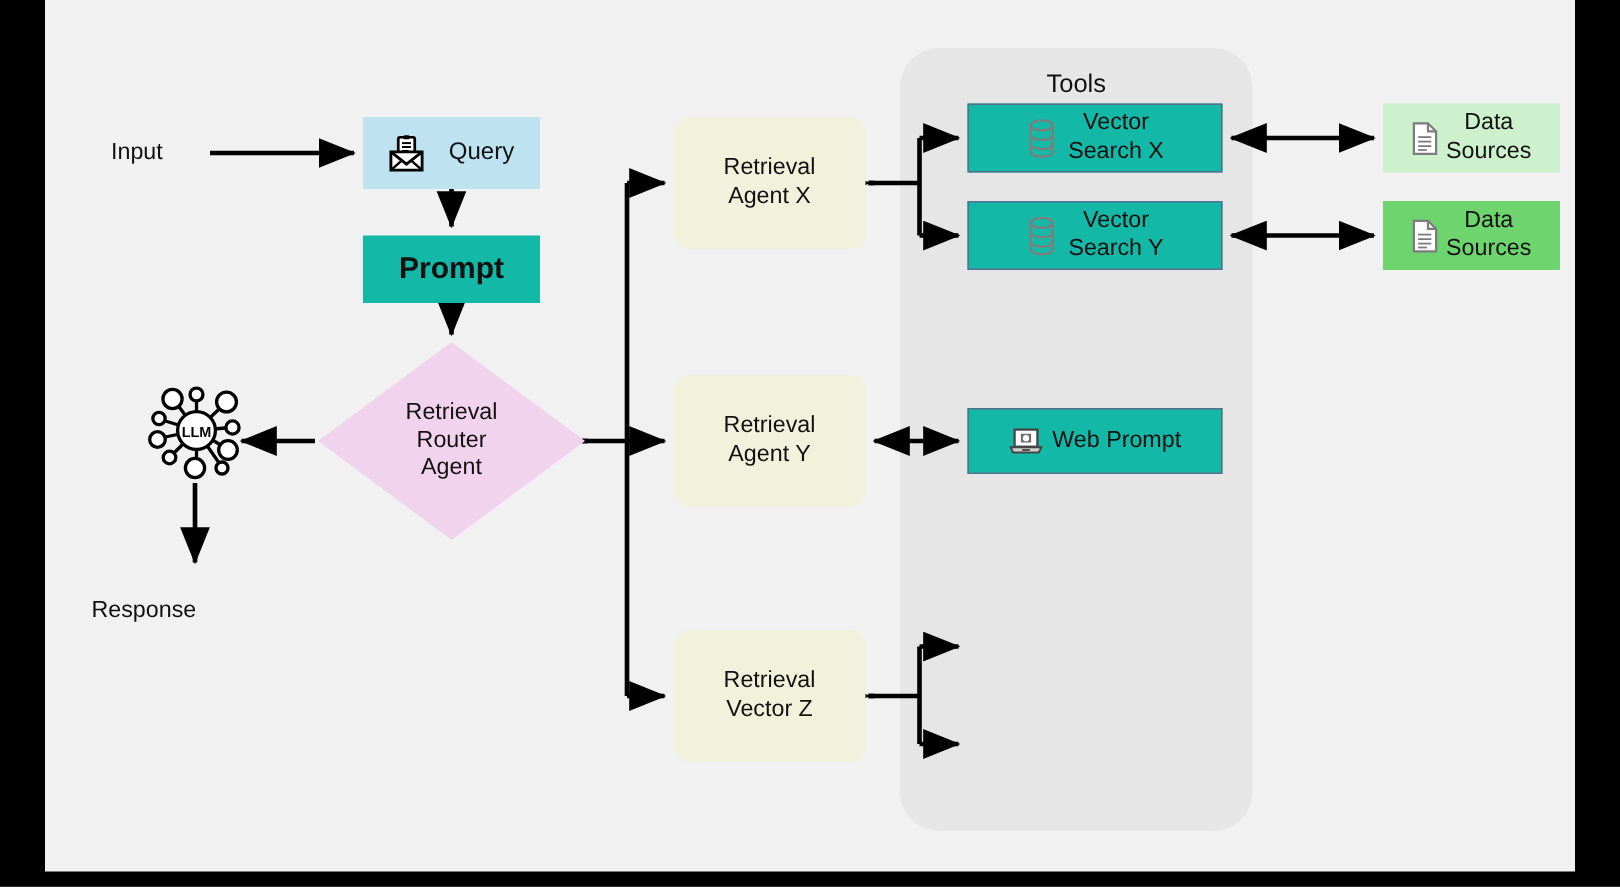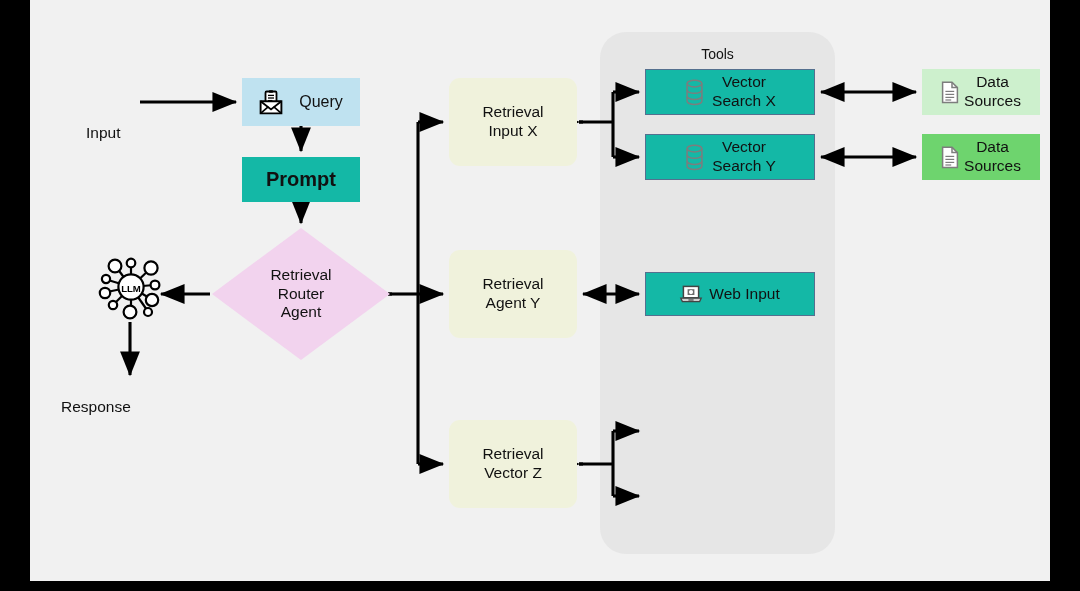--- a/index.html
+++ b/index.html
@@ -53,21 +53,21 @@
     height: 522px;
     background: #e6e6e6;
     border-radius: 26px;
   }
   #tools-title {
     position: absolute;
     left: 570px;
     top: 46px;
     width: 235px;
     text-align: center;
-    font-size: 14px;
+    font-size: 17px;
     color: #111111;
   }
   
   #query-box {
     left: 212px; top: 78px; width: 118px; height: 48px;
     background: #bfe2f0;
     font-size: 16px;
     gap: 16px;
   }
   
@@ -171,21 +171,21 @@
         <line x1="549" y1="464" x2="583" y2="464"></line>
         <line x1="583" y1="431" x2="583" y2="496"></line>
         <line x1="583" y1="431" x2="609" y2="431" marker-end="url(#ah)"></line>
         <line x1="583" y1="496" x2="609" y2="496" marker-end="url(#ah)"></line>
 
         <line x1="791" y1="92" x2="886" y2="92" marker-start="url(#ah-start)" marker-end="url(#ah)"></line>
         <line x1="791" y1="157" x2="886" y2="157" marker-start="url(#ah-start)" marker-end="url(#ah)"></line>
       </g>
     </svg>
 
-    <div class="plain-label" style="left:56px; top:93px;margin-top:31px;">Input</div>
+    <div class="plain-label" style="left:44px; top:93px;">Input</div>
 
     <div class="node" id="query-box">
       <span class="icon">
         <svg width="24" height="25" viewBox="0 0 24 25">
           <rect x="6.5" y="1.5" width="11" height="12" rx="1.2" fill="#ffffff" stroke="#000000" stroke-width="1.8"></rect>
           <rect x="9.8" y="0.2" width="4.4" height="2.6" rx="1" fill="#000000"></rect>
           <line x1="9" y1="5.4" x2="15" y2="5.4" stroke="#000000" stroke-width="1.3"></line>
           <line x1="9" y1="8" x2="15" y2="8" stroke="#000000" stroke-width="1.3"></line>
           <line x1="9" y1="10.6" x2="13.4" y2="10.6" stroke="#000000" stroke-width="1.3"></line>
           <path d="M1.6,11.2 L22.4,11.2 L22.4,23.4 L1.6,23.4 Z" fill="#ffffff" stroke="#000000" stroke-width="1.9"></path>
@@ -234,21 +234,21 @@
           <circle cx="33" cy="35" r="12.6"></circle>
         </g>
         <text x="33" y="39.6" text-anchor="middle" font-family="Liberation Sans, sans-serif" font-size="9.6" font-weight="bold" fill="#000000">LLM</text>
       </svg>
     </div>
 
     <div class="plain-label" style="left:31px; top:398px;">Response</div>
 
     <div class="node agent-box" id="agent-x">
       <span>Retrieval</span>
-      <span>Input X</span>
+      <span>Agent X</span>
     </div>
     <div class="node agent-box" id="agent-y">
       <span>Retrieval</span>
       <span>Agent Y</span>
     </div>
     <div class="node agent-box" id="agent-z">
       <span>Retrieval</span>
       <span>Vector Z</span>
     </div>
 
@@ -289,21 +289,21 @@
     <div class="node tool-box" id="web-search">
       <span>
         <svg width="22" height="19" viewBox="0 0 22 19">
           <rect x="3.4" y="1.4" width="15.2" height="11.4" fill="#ffffff" stroke="#444444" stroke-width="1.5"></rect>
           <rect x="7.6" y="4.2" width="6.8" height="5.8" fill="#6b6b6b"></rect>
           <circle cx="11" cy="7.1" r="2.1" fill="#ffffff"></circle>
           <path d="M0.8,13.2 L21.2,13.2 L19.6,16.6 L2.4,16.6 Z" fill="#cfcfcf" stroke="#444444" stroke-width="1.3"></path>
           <line x1="8.4" y1="15" x2="13.6" y2="15" stroke="#444444" stroke-width="1.2"></line>
         </svg>
       </span>
-      <span>Web Input</span>
+      <span>Web Prompt</span>
     </div>
 
 
 
     <div class="node datasource-box" id="data-src-1">
       <span class="doc-icon">
         <svg width="18" height="23" viewBox="0 0 18 23">
           <path d="M1.6,1.2 L11,1.2 L16.4,6.6 L16.4,21.6 L1.6,21.6 Z" fill="#ffffff" stroke="#7d7d7d" stroke-width="1.5"></path>
           <path d="M11,1.2 L11,6.6 L16.4,6.6" fill="none" stroke="#7d7d7d" stroke-width="1.5"></path>
           <g stroke="#7d7d7d" stroke-width="1.2">

